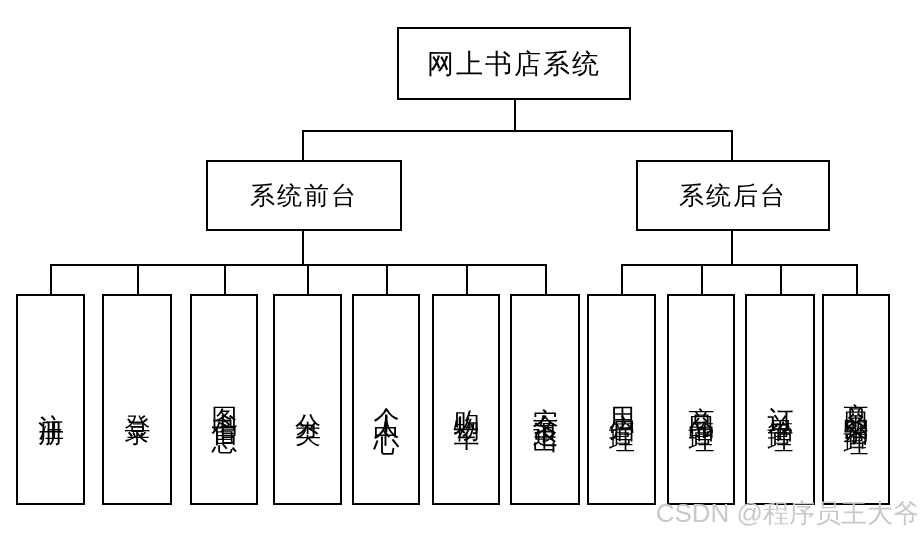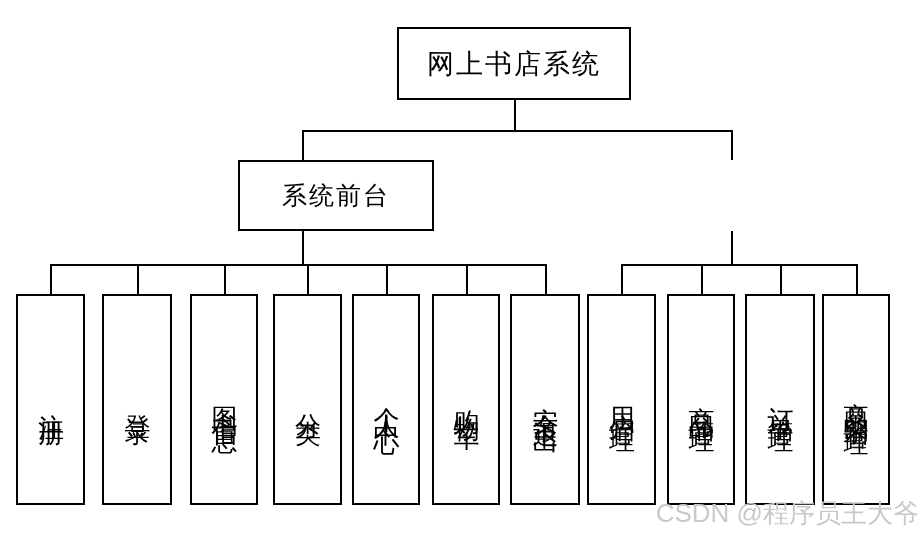--- a/index.html
+++ b/index.html
@@ -26,21 +26,21 @@
     color: #000000;
   }
   .node-root {
     left: 397px; top: 27px; width: 234px; height: 73px;
     font-size: 27px; letter-spacing: 2px;
   }
   .node-branch {
     top: 160px; width: 196px; height: 71px;
     font-size: 25px; letter-spacing: 2px;
   }
-  .node-branch.front { left: 206px; margin-left: 32px; }
+  .node-branch.front { left: 206px; }
   .node-branch.back  { left: 636px; width: 194px; }
   .node-leaf {
     top: 294px; height: 211px;
   }
   .leaf-label {
     writing-mode: vertical-rl;
     text-orientation: upright;
     font-size: 26px;
     letter-spacing: 7px;
     line-height: 1;
@@ -71,20 +71,23 @@
     <span>网上书店系统</span>
   </div>
 
   <div class="connector v" style="left:514px; top:100px; height:30px;"></div>
   <div class="connector h" style="left:302px; top:130px; width:430px;"></div>
   <div class="connector v" style="left:302px; top:130px; height:30px;"></div>
   <div class="connector v" style="left:731px; top:130px; height:30px;"></div>
 
   <div class="node node-branch front">
     <span>系统前台</span>
+  </div>
+  <div class="node node-branch back">
+    <span>系统后台</span>
   </div>
 
   <div class="connector v" style="left:302px; top:231px; height:33px;"></div>
   <div class="connector h" style="left:50px; top:264px; width:495px;"></div>
   <div class="connector v" style="left:50px;  top:264px; height:30px;"></div>
   <div class="connector v" style="left:137px; top:264px; height:30px;"></div>
   <div class="connector v" style="left:224px; top:264px; height:30px;"></div>
   <div class="connector v" style="left:307px; top:264px; height:30px;"></div>
   <div class="connector v" style="left:386px; top:264px; height:30px;"></div>
   <div class="connector v" style="left:466px; top:264px; height:30px;"></div>

